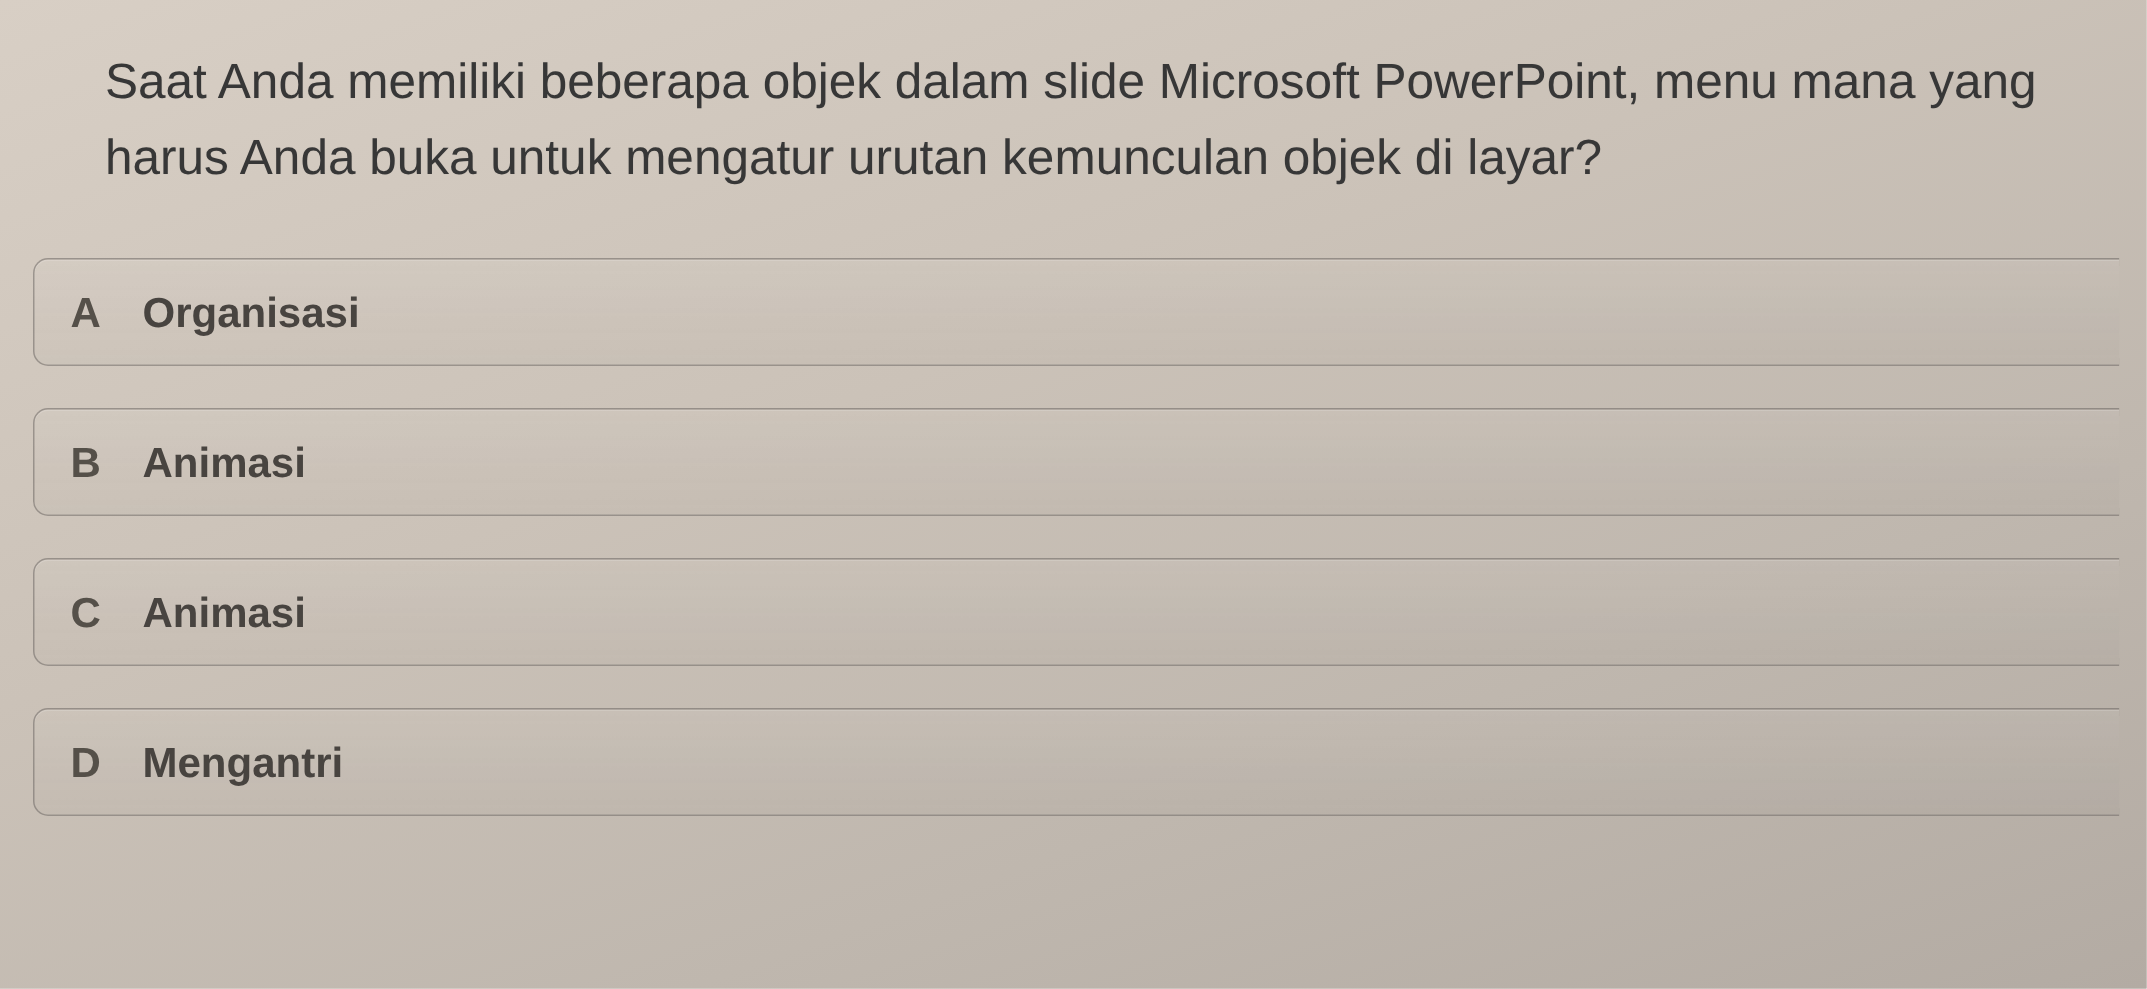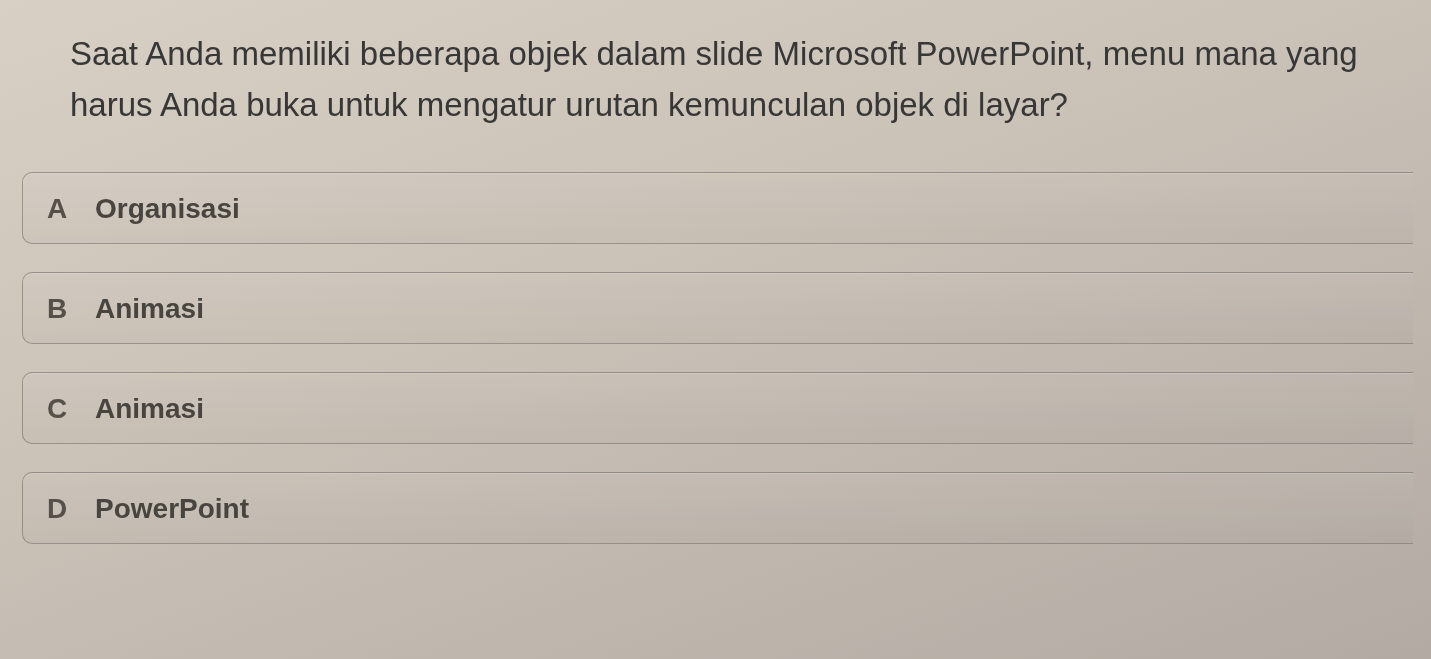--- a/index.html
+++ b/index.html
@@ -71,17 +71,17 @@
       <span class="label">Animasi</span>
     </div>
 
     <div class="option">
       <span class="letter">C</span>
       <span class="label">Animasi</span>
     </div>
 
     <div class="option">
       <span class="letter">D</span>
-      <span class="label">PowerPoint</span>
+      <span class="label">Mengantri</span>
     </div>
 
   </div>
 </div>
 
 </body></html>

